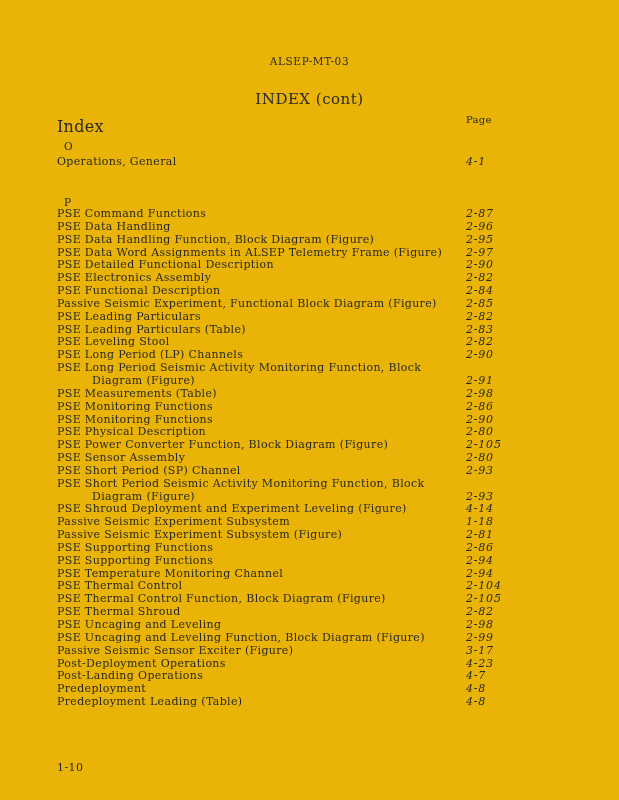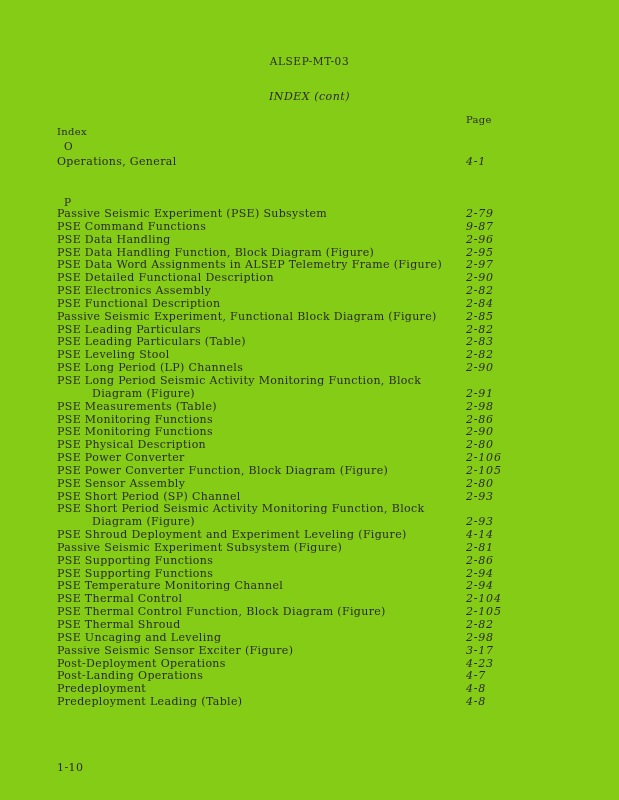--- a/index.html
+++ b/index.html
@@ -12,44 +12,43 @@
       height: 800px;
       position: relative;
       overflow: hidden;
       font-family: "DejaVu Serif", "Liberation Serif", serif;
       color: #2a2a2a;
     }
     .page {
       position: absolute;
       left: 0; top: 0;
       width: 619px; height: 800px;
-      background: #84cc16;
+      background: #eab308;
     }
     .doc-id {
       position: absolute;
       top: 55px;
       left: 0; width: 619px;
       text-align: center;
       font-size: 10.5px;
       letter-spacing: 0.6px;
     }
     .index-title {
       position: absolute;
       top: 90px;
       left: 0; width: 619px;
       text-align: center;
-      font-size: 11px;
+      font-size: 15px;
       letter-spacing: 0.5px;
-      font-style: italic;
     }
     .col-header-left {
       position: absolute;
-      top: 126px;
+      top: 117px;
       left: 57px;
-      font-size: 10px;
+      font-size: 16px;
       letter-spacing: 0.3px;
     }
     .col-header-right {
       position: absolute;
       top: 114px;
       left: 466px;
       font-size: 10px;
       letter-spacing: 0.3px;
     }
     .letter {
@@ -115,26 +114,22 @@
   <ul class="entries entries-o">
       <li class="entry">
         <span class="entry-label">Operations, General</span>
         <span class="entry-page">4-1</span>
       </li>
     </ul>
 
   <div class="letter letter-p">P</div>
   <ul class="entries entries-p">
       <li class="entry">
-        <span class="entry-label">Passive Seismic Experiment (PSE) Subsystem</span>
-        <span class="entry-page">2-79</span>
-      </li>
-      <li class="entry">
         <span class="entry-label">PSE Command Functions</span>
-        <span class="entry-page">9-87</span>
+        <span class="entry-page">2-87</span>
       </li>
       <li class="entry">
         <span class="entry-label">PSE Data Handling</span>
         <span class="entry-page">2-96</span>
       </li>
       <li class="entry">
         <span class="entry-label">PSE Data Handling Function, Block Diagram (Figure)</span>
         <span class="entry-page">2-95</span>
       </li>
       <li class="entry">
@@ -191,24 +186,20 @@
       </li>
       <li class="entry">
         <span class="entry-label">PSE Monitoring Functions</span>
         <span class="entry-page">2-90</span>
       </li>
       <li class="entry">
         <span class="entry-label">PSE Physical Description</span>
         <span class="entry-page">2-80</span>
       </li>
       <li class="entry">
-        <span class="entry-label">PSE Power Converter</span>
-        <span class="entry-page">2-106</span>
-      </li>
-      <li class="entry">
         <span class="entry-label">PSE Power Converter Function, Block Diagram (Figure)</span>
         <span class="entry-page">2-105</span>
       </li>
       <li class="entry">
         <span class="entry-label">PSE Sensor Assembly</span>
         <span class="entry-page">2-80</span>
       </li>
       <li class="entry">
         <span class="entry-label">PSE Short Period (SP) Channel</span>
         <span class="entry-page">2-93</span>
@@ -219,20 +210,24 @@
       </li>
       <li class="entry continuation">
         <span class="entry-label">Diagram (Figure)</span>
         <span class="entry-page">2-93</span>
       </li>
       <li class="entry">
         <span class="entry-label">PSE Shroud Deployment and Experiment Leveling (Figure)</span>
         <span class="entry-page">4-14</span>
       </li>
       <li class="entry">
+        <span class="entry-label">Passive Seismic Experiment Subsystem</span>
+        <span class="entry-page">1-18</span>
+      </li>
+      <li class="entry">
         <span class="entry-label">Passive Seismic Experiment Subsystem (Figure)</span>
         <span class="entry-page">2-81</span>
       </li>
       <li class="entry">
         <span class="entry-label">PSE Supporting Functions</span>
         <span class="entry-page">2-86</span>
       </li>
       <li class="entry">
         <span class="entry-label">PSE Supporting Functions</span>
         <span class="entry-page">2-94</span>
@@ -251,20 +246,24 @@
       </li>
       <li class="entry">
         <span class="entry-label">PSE Thermal Shroud</span>
         <span class="entry-page">2-82</span>
       </li>
       <li class="entry">
         <span class="entry-label">PSE Uncaging and Leveling</span>
         <span class="entry-page">2-98</span>
       </li>
       <li class="entry">
+        <span class="entry-label">PSE Uncaging and Leveling Function, Block Diagram (Figure)</span>
+        <span class="entry-page">2-99</span>
+      </li>
+      <li class="entry">
         <span class="entry-label">Passive Seismic Sensor Exciter (Figure)</span>
         <span class="entry-page">3-17</span>
       </li>
       <li class="entry">
         <span class="entry-label">Post-Deployment Operations</span>
         <span class="entry-page">4-23</span>
       </li>
       <li class="entry">
         <span class="entry-label">Post-Landing Operations</span>
         <span class="entry-page">4-7</span>

